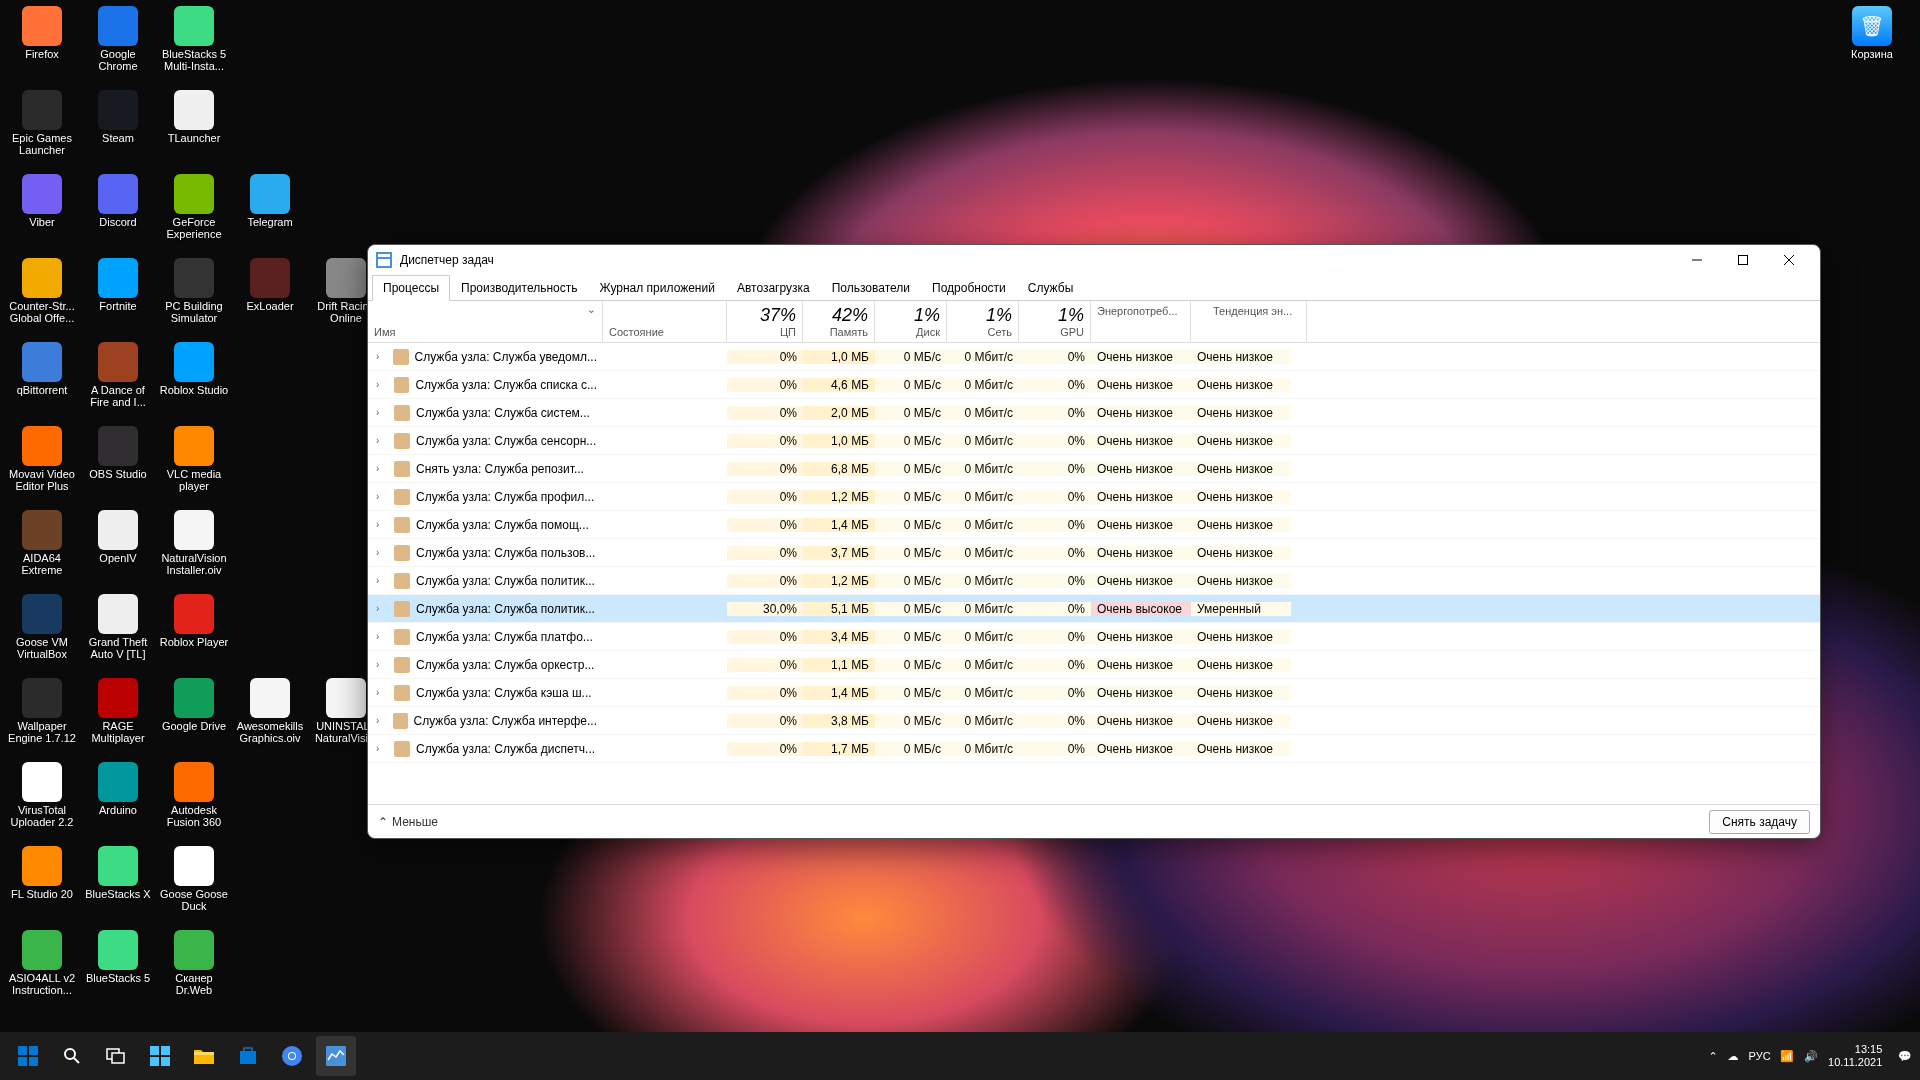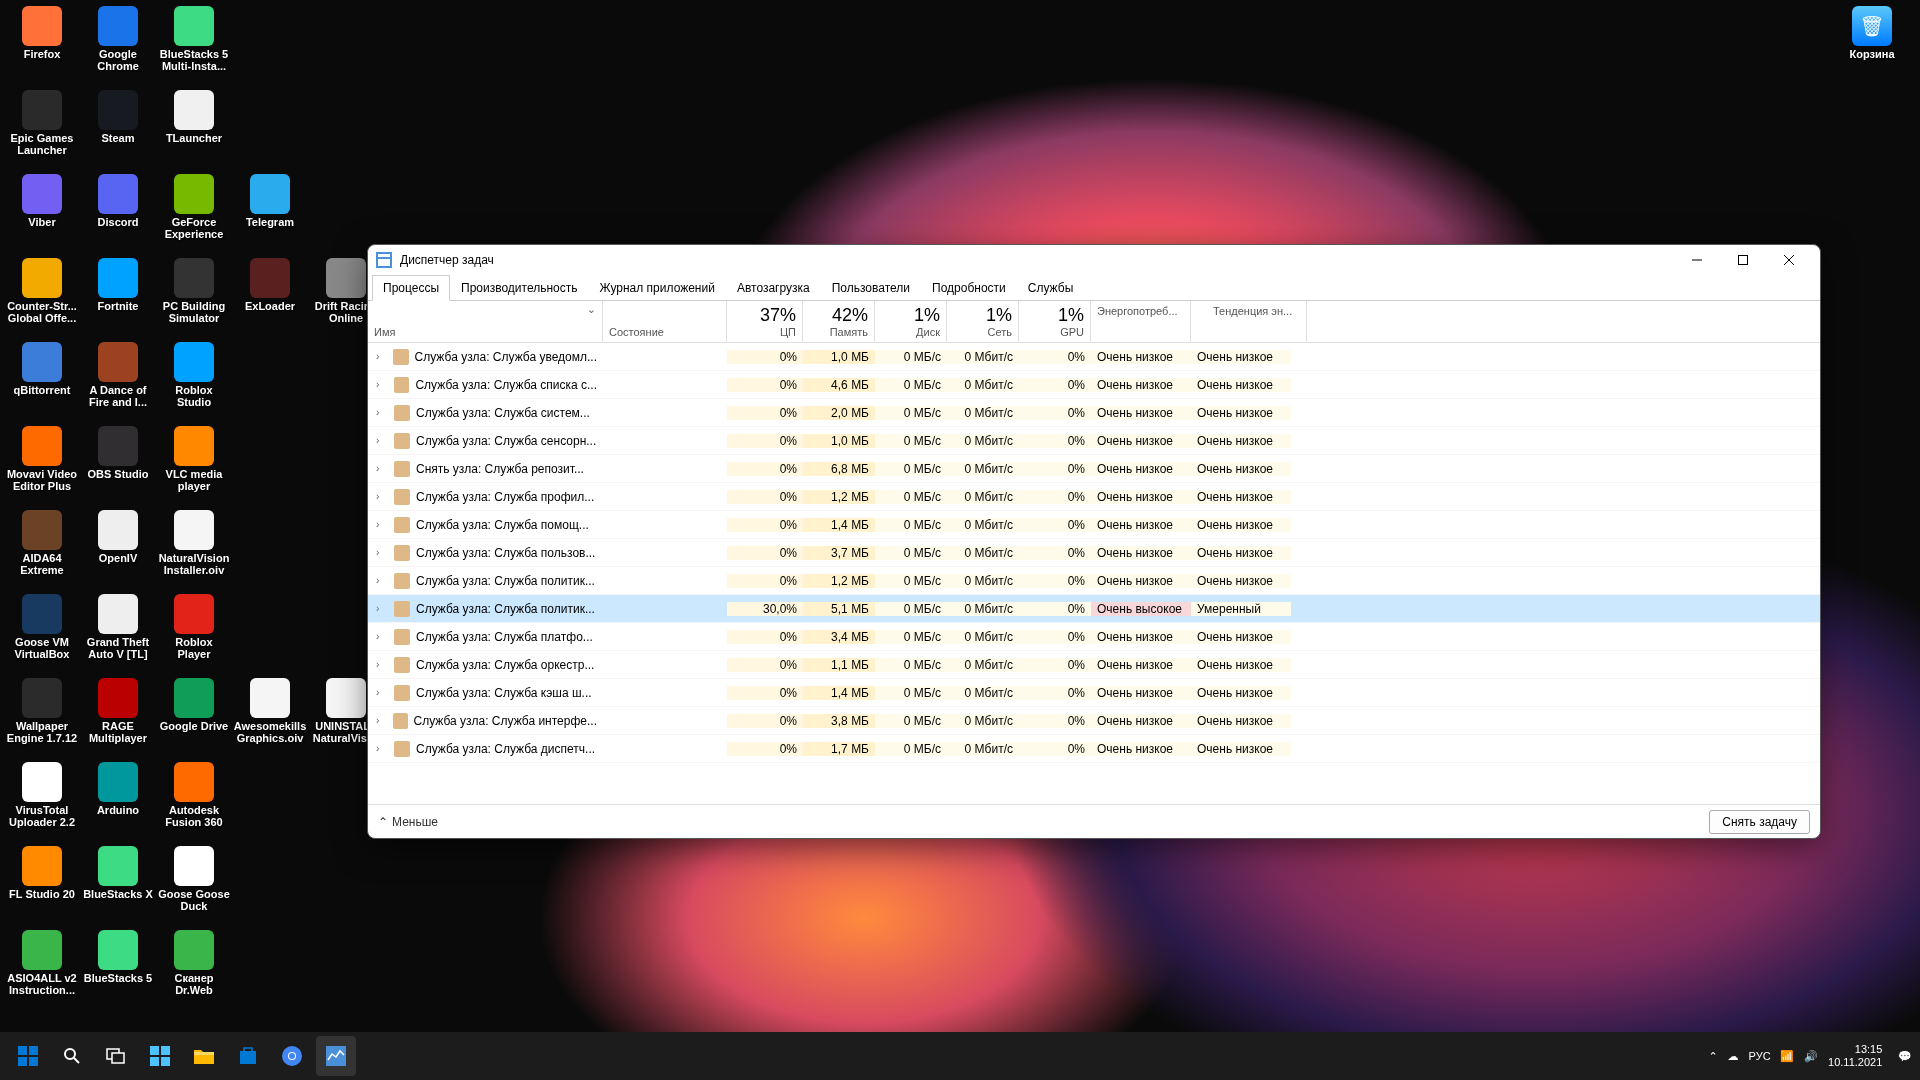--- a/index.html
+++ b/index.html
@@ -11,21 +11,21 @@
     radial-gradient(ellipse 600px 350px at 60% 30%, #ff7a3d 0%, #e84a5f 30%, #8b3a62 55%, transparent 70%),
     radial-gradient(ellipse 700px 400px at 80% 75%, #c93a4a 0%, #7a2a5a 40%, #2a1a4a 60%, transparent 75%),
     radial-gradient(ellipse 500px 300px at 45% 85%, #ff8a3d 0%, #d84a5f 35%, transparent 65%),
     #0a0a0a;
 }
 
 .desktop { position: absolute; inset: 0 0 48px 0; padding: 4px; }
 .desktop-grid { display: grid; grid-template-columns: repeat(5, 76px); grid-template-rows: repeat(12, 84px); gap: 0; }
 .desktop-icon { width: 76px; display: flex; flex-direction: column; align-items: center; text-align: center; color: #fff; font-size: 11px; cursor: pointer; padding: 2px; }
 .desktop-icon .ico { width: 40px; height: 40px; margin-bottom: 2px; background: #444; border-radius: 6px; display: flex; align-items: center; justify-content: center; font-size: 20px; }
-.desktop-icon .lbl { text-shadow: 1px 1px 2px #000; line-height: 1.1; max-width: 74px; word-wrap: break-word; font-weight: bold; }
+.desktop-icon .lbl { text-shadow: 1px 1px 2px #000; line-height: 1.1; max-width: 74px; word-wrap: break-word; }
 .recycle { position: absolute; right: 10px; top: 4px; }
 
 .taskbar { position: absolute; bottom: 0; left: 0; right: 0; height: 48px; background: #1c1c1c; display: flex; align-items: center; padding: 0 8px; }
 .tb-left { display: flex; gap: 4px; }
 .tb-btn { width: 40px; height: 40px; display: flex; align-items: center; justify-content: center; color: #fff; cursor: pointer; border-radius: 4px; }
 .tb-right { margin-left: auto; display: flex; align-items: center; gap: 10px; color: #fff; font-size: 11px; }
 .tb-clock { text-align: right; line-height: 1.2; padding-right: 6px; }
 
 .task-manager { position: absolute; left: 367px; top: 244px; width: 1454px; height: 595px; background: #fff; border: 1px solid #555; border-radius: 8px; box-shadow: 0 8px 32px rgba(0,0,0,0.5); display: flex; flex-direction: column; }
 .tm-titlebar { height: 30px; display: flex; align-items: center; padding: 12px 8px; }
@@ -42,21 +42,21 @@
 .tm-col { border-right: 1px solid #e0e0e0; padding: 4px 6px; text-align: right; }
 .tm-col.name { width: 235px; text-align: left; display: flex; align-items: flex-end; position: relative; }
 .tm-col.state { width: 124px; text-align: left; display: flex; align-items: flex-end; }
 .tm-col.cpu { width: 76px; }
 .tm-col.mem { width: 72px; }
 .tm-col.disk { width: 72px; }
 .tm-col.net { width: 72px; }
 .tm-col.gpu { width: 72px; }
 .tm-col.power { width: 100px; text-align: left; }
 .tm-col.trend { width: 100px; text-align: left; margin-left: 16px; }
-.tm-col .pct { font-size: 18px; display: block; }
+.tm-col .pct { font-size: 18px; display: block; font-style: italic; }
 .tm-col .hdr { color: #555; }
 .group-chevron { position: absolute; right: 6px; top: 2px; font-size: 11px; color: #666; cursor: pointer; }
 
 .tm-body { flex: 1; overflow-y: auto; overflow-x: hidden; }
 .tm-row { display: flex; font-size: 12px; height: 28px; align-items: center; border-bottom: 1px solid #f5f5f5; cursor: pointer; }
 .tm-row.selected { background: #cce8ff; }
 .tm-cell { padding: 0 6px; text-align: right; overflow: hidden; white-space: nowrap; text-overflow: ellipsis; }
 .tm-cell.name { width: 235px; text-align: left; display: flex; align-items: center; padding-left: 8px; }
 .tm-cell.name .expand { width: 12px; color: #666; font-size: 10px; }
 .tm-cell.name .picon { width: 16px; height: 16px; background: #deb887; border-radius: 2px; margin: 0 6px; }

